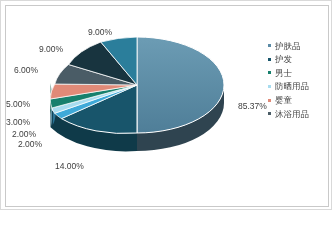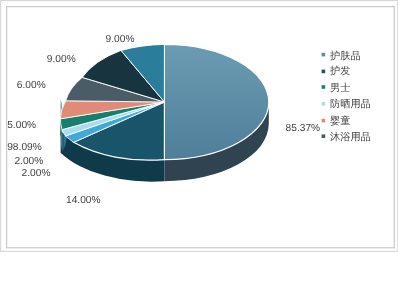--- a/index.html
+++ b/index.html
@@ -102,21 +102,21 @@
       <path d="M 131 77 L 62.5 56.5 A 87 48 0 0 1 94.8 34.0 Z" fill="#18343f" stroke="#ffffff" stroke-width="0.8"></path>
 
       <path d="M 131 77 L 94.8 34.0 A 87 48 0 0 1 131 29 Z" fill="#2b7e9b" stroke="#ffffff" stroke-width="0.8"></path>
     </g>
   </svg>
 
   <div class="data-label" style="left:88px;top:28px;">9.00%</div>
   <div class="data-label" style="left:39px;top:45px;">9.00%</div>
   <div class="data-label" style="left:14px;top:66px;">6.00%</div>
   <div class="data-label" style="left:6px;top:100px;">5.00%</div>
-  <div class="data-label" style="left:6px;top:118px;">98.09%</div>
+  <div class="data-label" style="left:6px;top:118px;">3.00%</div>
   <div class="data-label" style="left:12px;top:130px;">2.00%</div>
   <div class="data-label" style="left:18px;top:140px;">2.00%</div>
   <div class="data-label" style="left:55px;top:162px;">14.00%</div>
   <div class="data-label" style="left:238px;top:102px;">85.37%</div>
 
   <div class="legend">
     <div class="legend-item">
       <span class="legend-marker" style="background: rgb(91, 139, 166);"></span>
       <span class="legend-label">护肤品</span>
     </div>

